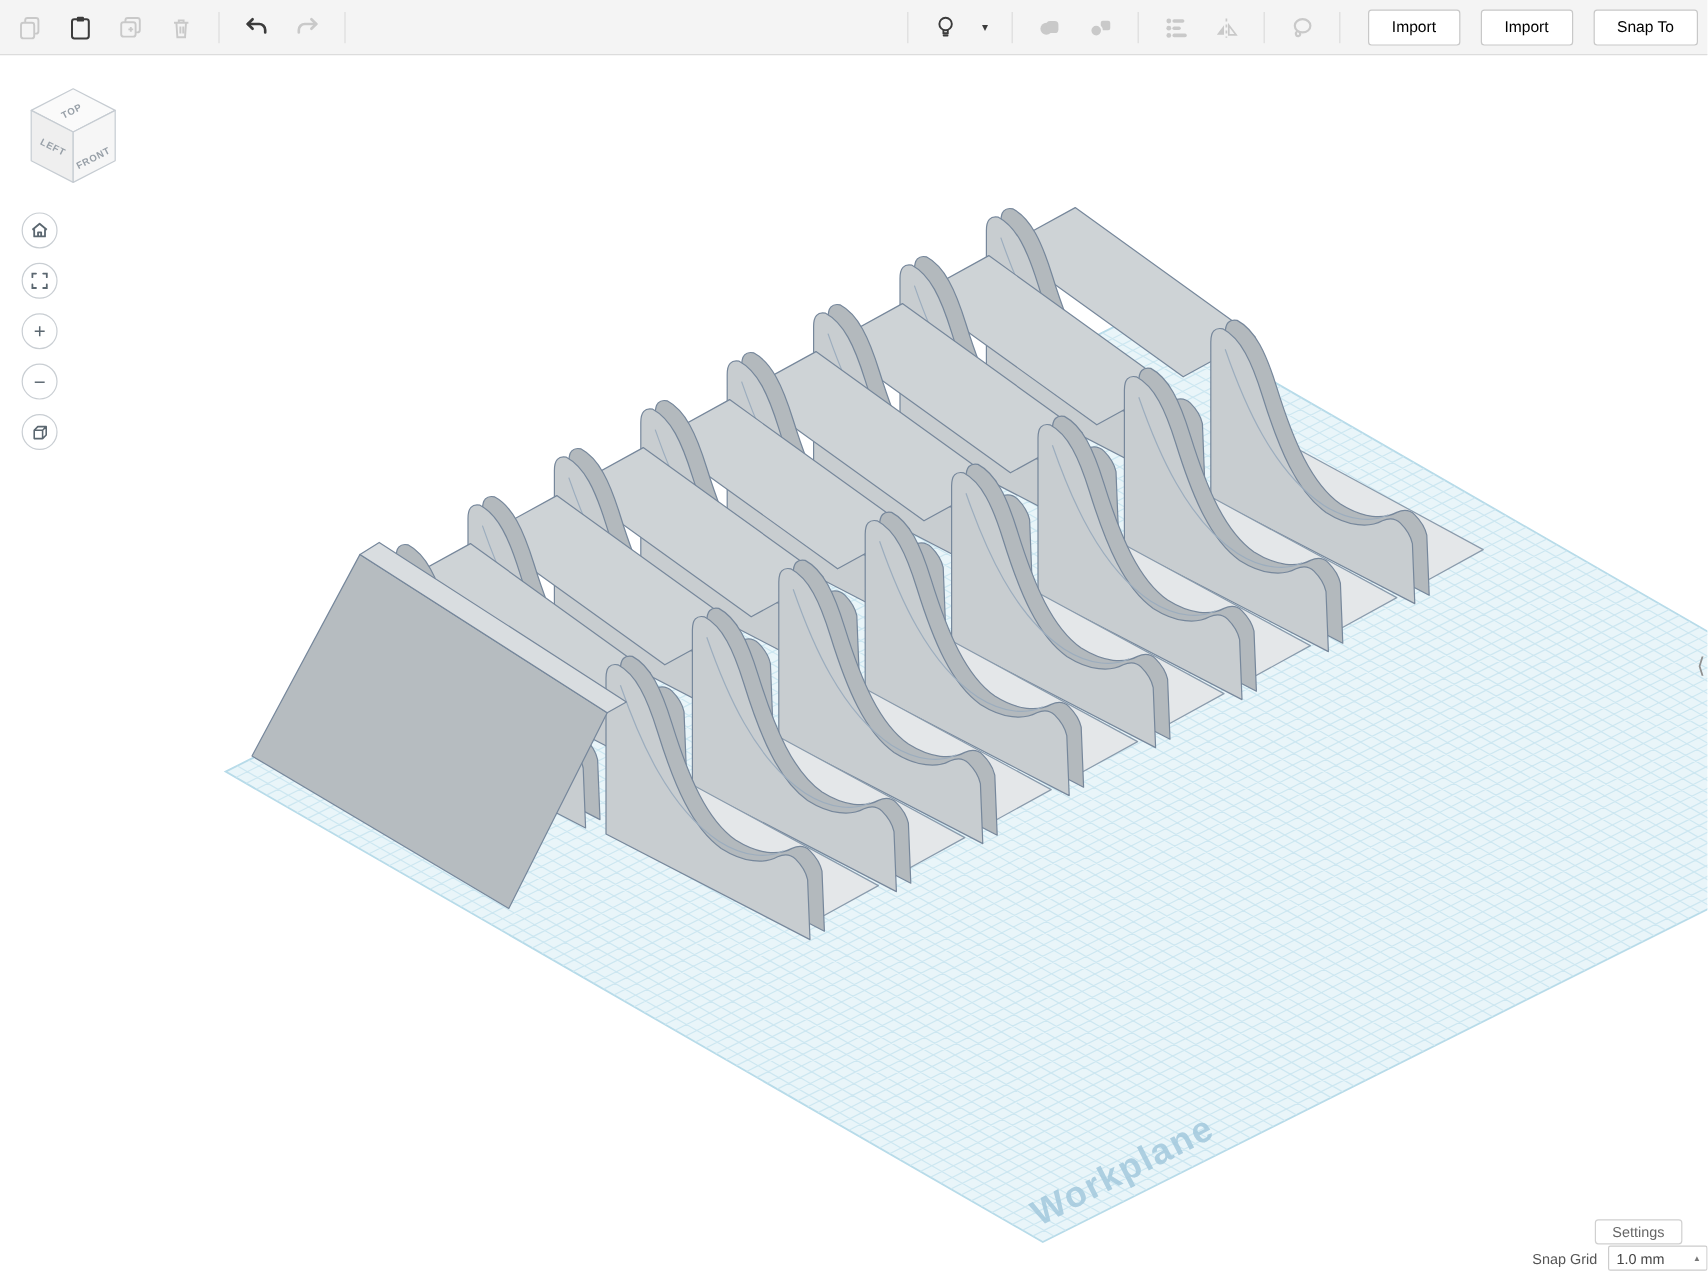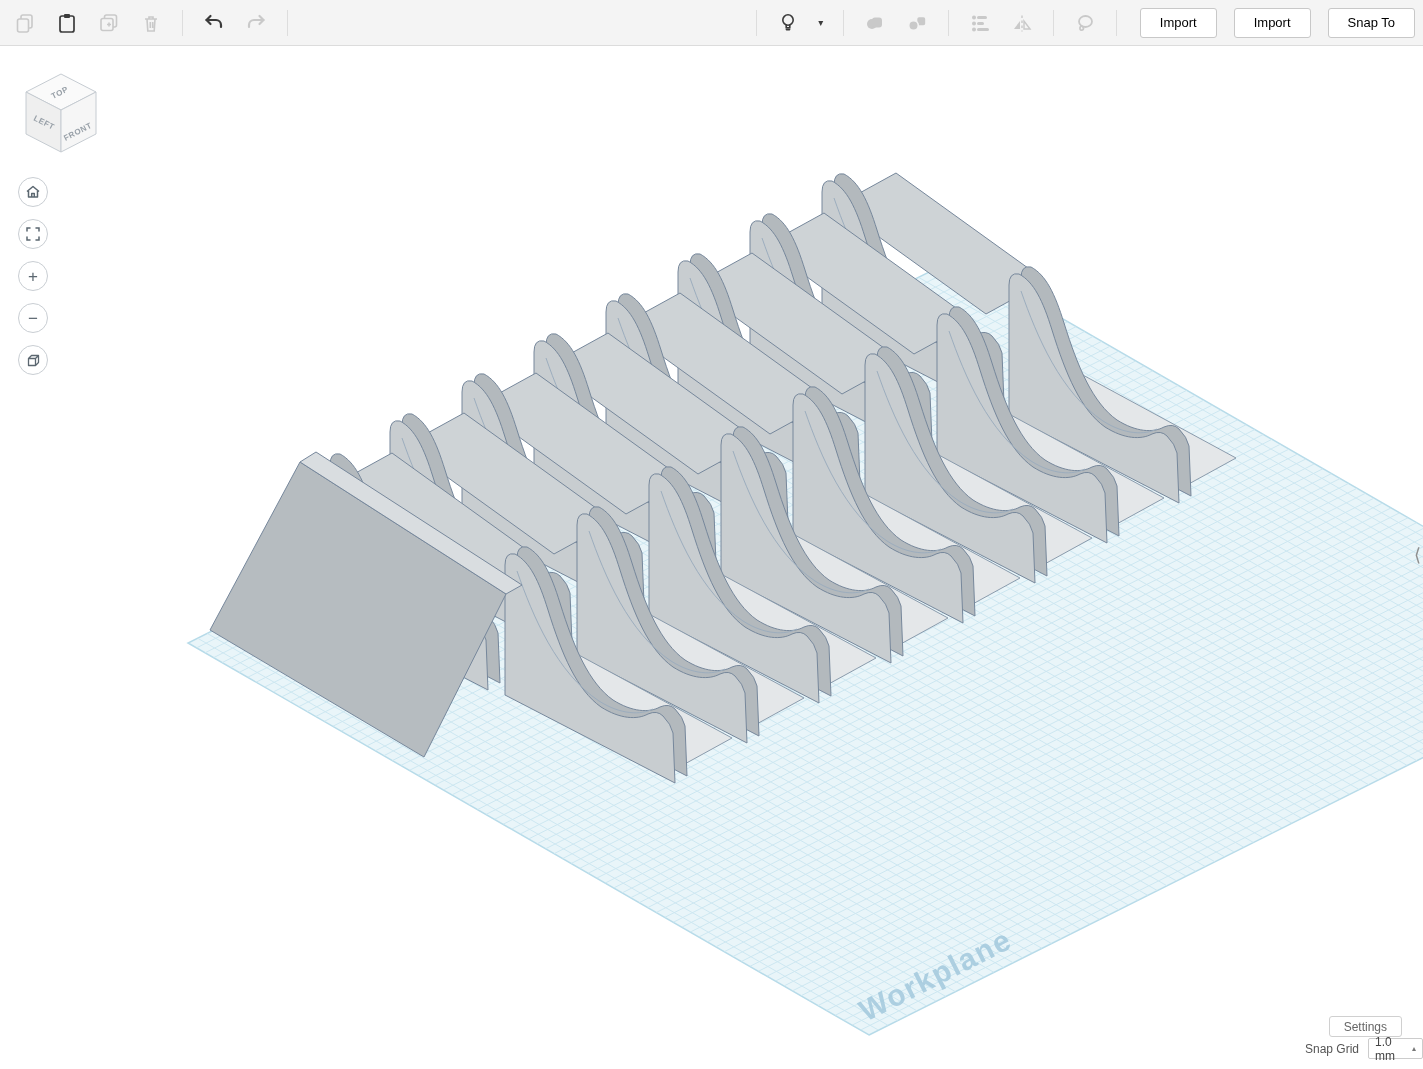--- a/index.html
+++ b/index.html
@@ -40,21 +40,21 @@
     color:#5b6770;display:flex;align-items:center;justify-content:center;font-size:17px;
     line-height:1;cursor:pointer;font-family:inherit}
 
   
   .collapse{position:absolute;right:2px;top:544px;font-size:18px;color:#8f8f8f;z-index:10;
     cursor:pointer;background:transparent;border:0;font-family:inherit}
   .settings{position:absolute;right:21px;bottom:32px;height:21px;padding:0 14px;background:#fff;
     border:1px solid #d0d0d0;border-radius:3px;font-size:12px;color:#666;cursor:pointer;z-index:10;font-family:inherit}
   .snapbar{position:absolute;right:0;bottom:10px;display:flex;align-items:center;gap:9px;z-index:10}
   .snap-label{font-size:12px;color:#555}
-  .snap-select{width:55px;height:21px;background:#fff;border:1px solid #ccc;border-radius:2px;
+  .snap-select{width:83px;height:21px;background:#fff;border:1px solid #ccc;border-radius:2px;
     display:flex;align-items:center;justify-content:space-between;padding:0 6px;
     font-size:12px;color:#444;cursor:pointer}
   .snap-caret{font-size:8px;color:#777}
 </style>
 </head>
 <body>
 
 <div class="app">
 
   <header>

